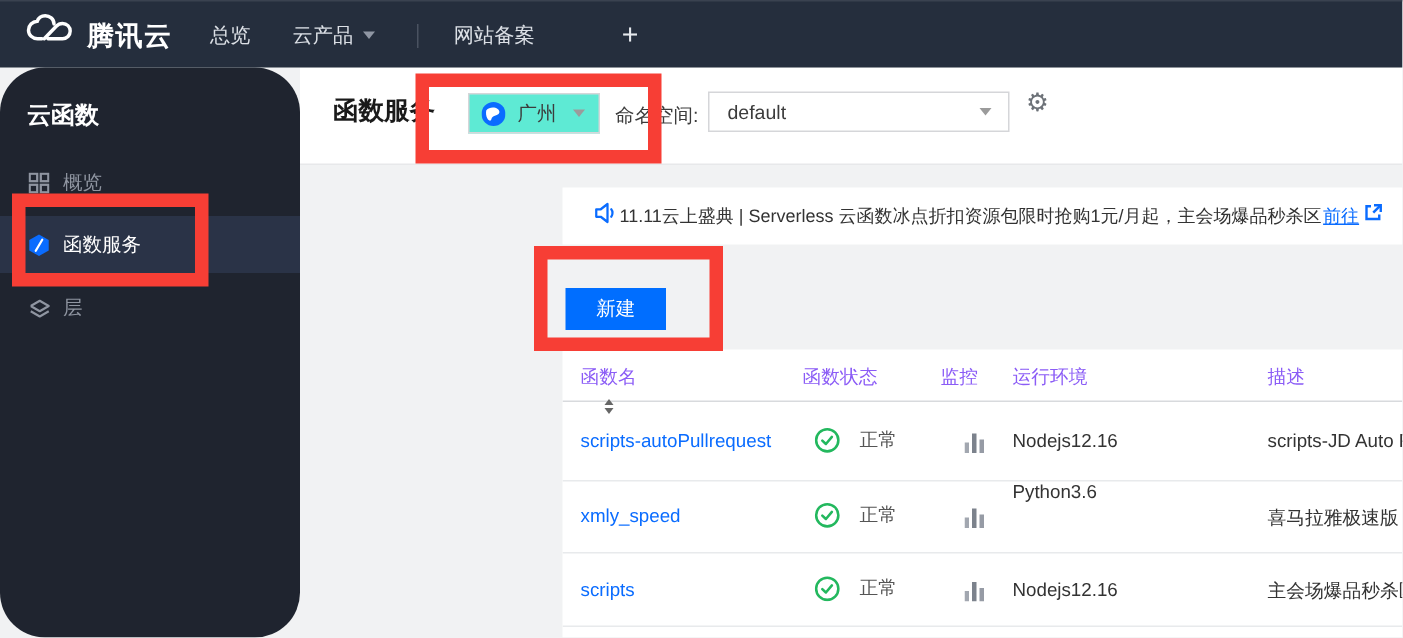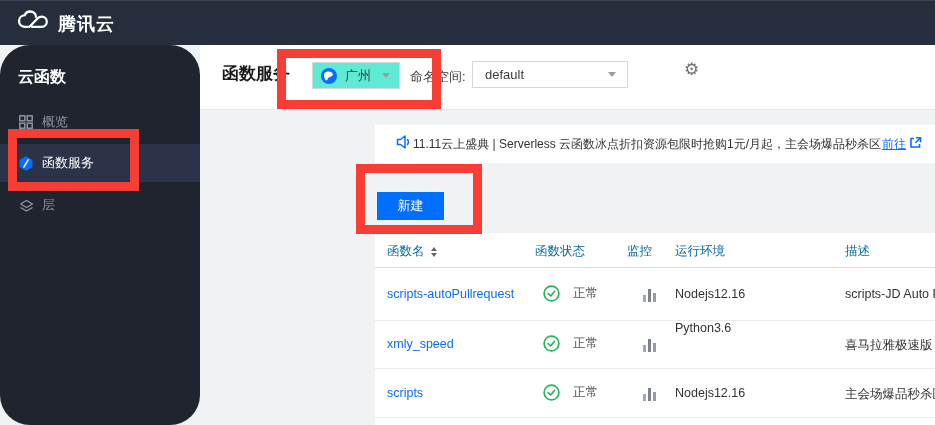--- a/index.html
+++ b/index.html
@@ -30,21 +30,21 @@
 
   
   .header { position:absolute; left:200px; top:45px; width:735px; height:65px; background:#ffffff;
             border-bottom:1px solid #e7e8ea; z-index:2; }
   .page-title { position:absolute; left:22px; top:17px; font-size:17px; font-weight:700; color:#1a1a1a; }
   .region-select { position:absolute; left:112px; top:17px; width:88px; height:27px; background:#5eead4;
                    border:1px solid #d5d6d9; display:flex; align-items:center; cursor:pointer; }
   .region-select .r-label { margin-left:8px; font-size:13px; color:#3c3c3c; }
   .region-select .caret-down { position:absolute; right:9px; border-top-color:#9b9b9b; }
   .ns-label { position:absolute; left:210px; top:23px; font-size:13px; color:#3c3c3c; }
-  .ns-select { position:absolute; left:272px; top:16px; width:156px; height:27px; background:#fff;
+  .ns-select { position:absolute; left:272px; top:16px; width:201px; height:27px; background:#fff;
                border:1px solid #d5d6d9; display:flex; align-items:center; cursor:pointer; }
   .ns-select .n-value { margin-left:12px; font-size:13px; color:#3c3c3c; }
   .ns-select .caret-down { position:absolute; right:11px; border-top-color:#9b9b9b; }
   .gear { position:absolute; left:484px; top:14px; font-size:17px; color:#6d7278; cursor:pointer;
           font-family:"DejaVu Sans",sans-serif; }
 
   
   .banner { position:absolute; left:375px; top:125px; width:560px; height:38px; background:#ffffff;
             display:flex; align-items:center; white-space:nowrap; overflow:hidden; z-index:1; }
   .banner .speaker { margin-left:21px; flex:0 0 auto; }
@@ -52,21 +52,21 @@
   .banner .b-link { font-size:12px; color:#0a6cff; text-decoration:underline; cursor:pointer; margin-left:1px; }
   .banner .ext { margin-left:3px; flex:0 0 auto; cursor:pointer; }
 
   .create-btn { position:absolute; left:377px; top:192px; width:67px; height:28px; background:#006eff;
                 color:#ffffff; font-size:13px; border:none; display:flex; align-items:center; justify-content:center;
                 cursor:pointer; z-index:1; }
 
   .table-card { position:absolute; left:375px; top:233px; width:560px; height:192px; background:#ffffff;
                 overflow:hidden; z-index:1; }
   .thead { position:absolute; left:0; top:0; width:560px; height:35px; border-bottom:1px solid #d8dadd; }
-  .th { position:absolute; top:10px; font-size:12.5px; color:#0369a1; }
+  .th { position:absolute; top:10px; font-size:12.5px; color:#8b5cf6;flex-direction:column; }
   .th-name   { left:12px;  display:flex; align-items:center; gap:6px; cursor:pointer; }
   .th-status { left:160px; }
   .th-mon    { left:252px; }
   .th-rt     { left:300px; }
   .th-desc   { left:470px; }
   .sort-icon { display:inline-flex; flex-direction:column; gap:2px; }
   .sort-icon .up { width:0;height:0;border-left:3.5px solid transparent;border-right:3.5px solid transparent;border-bottom:4px solid #666; }
   .sort-icon .dn { width:0;height:0;border-left:3.5px solid transparent;border-right:3.5px solid transparent;border-top:4px solid #666; }
   .trow { position:absolute; left:0; width:560px; border-bottom:1px solid #e8eaec; }
   .trow .c-name { position:absolute; left:12px; font-size:12.5px; color:#0a6cff; cursor:pointer; }
@@ -87,20 +87,34 @@
 
 <div class="topbar">
   <div class="brand">
     <span>
       <svg width="33" height="26" viewBox="0 0 33 26" fill="none">
         <path d="M20 8 C20 4.5 17 2.5 14.2 2.5 C11.6 2.5 9.6 4 8.8 6.2 C5.6 6.4 3 8.9 3 12.1 C3 15.4 5.7 17.8 9 17.8 L12 17.8" stroke="#ffffff" stroke-width="2.3" stroke-linecap="round" fill="none"></path>
         <path d="M13.5 17.8 L21.5 9.5 C22.5 8.4 24.2 7.6 25.7 7.6 C28.6 7.6 30.8 9.9 30.8 12.7 C30.8 15.5 28.6 17.8 25.7 17.8 L16 17.8" stroke="#ffffff" stroke-width="2.3" stroke-linecap="round" fill="none"></path>
       </svg>
     </span>
     <span class="brand-name">腾讯云</span>
+  </div>
+  <div class="topnav">
+    <span class="topnav-item">
+        <span>总览</span>
+      </span>
+    <span class="topnav-item">
+      <span>云产品</span>
+      <span class="caret-down"></span>
+    </span>
+    <span class="nav-divider"></span>
+    <span class="topnav-item">
+        <span>网站备案</span>
+      </span>
+    <span class="plus-btn">+</span>
   </div>
 </div>
 
 <div class="sidebar">
   <div class="sidebar-title">云函数</div>
 
   <div class="side-item" style="top:58px;">
     <span class="s-icon">
       <svg width="14" height="14" viewBox="0 0 14 14">
         <rect x="0.8" y="0.8" width="5" height="5" fill="none" stroke="#8f95a1" stroke-width="1.5"></rect>

